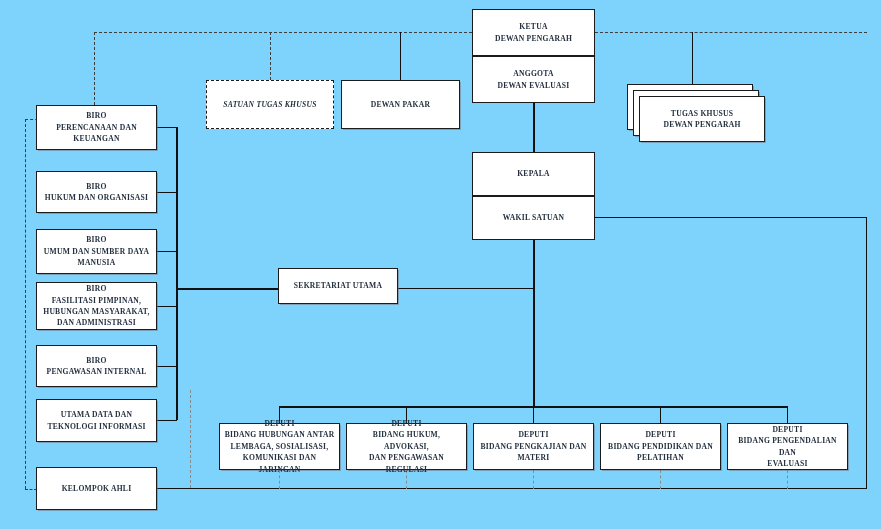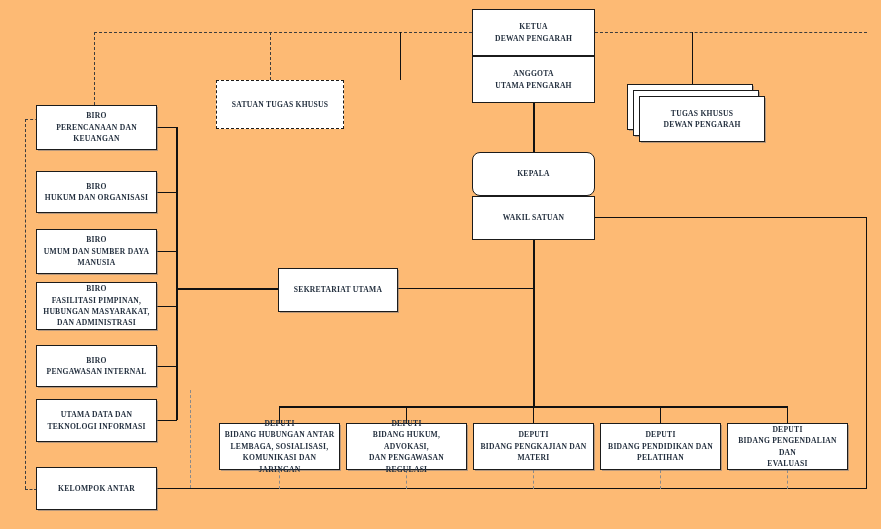--- a/index.html
+++ b/index.html
@@ -7,21 +7,21 @@
     padding: 0;
     background: #ffffff;
   }
   body {
     font-family: "Liberation Serif", "DejaVu Serif", serif;
   }
   #chart {
     position: relative;
     width: 881px;
     height: 529px;
-    background: #fdba74;
+    background: #7dd3fc;
     overflow: hidden;
   }
   .node {
     position: absolute;
     box-sizing: border-box;
     background: #ffffff;
     border: 1px solid #1b1b1b;
     color: #24303f;
     display: flex;
     align-items: center;
@@ -133,46 +133,49 @@
   <div class="line v-dash grey" style="left:660px; top:470px; height:19px;"></div>
   <div class="line v-dash grey" style="left:787px; top:470px; height:19px;"></div>
 
   <div class="node nosh" style="left:472px; top:9px; width:123px; height:47px;">
     <span class="txt">KETUA
 DEWAN PENGARAH</span>
   </div>
 
   <div class="node nosh" style="left:472px; top:56px; width:123px; height:47px;">
     <span class="txt">ANGGOTA
-UTAMA PENGARAH</span>
-  </div>
-
-  <div class="node dashed" style="left:216px; top:80px; width:128px; height:49px;">
+DEWAN EVALUASI</span>
+  </div>
+
+  <div class="node dashed" style="left:206px; top:80px; width:128px; height:49px;font-style:italic;">
     <span class="txt">SATUAN TUGAS KHUSUS</span>
   </div>
 
+  <div class="node" style="left:341px; top:80px; width:119px; height:49px;">
+    <span class="txt">DEWAN PAKAR</span>
+  </div>
 
   <div class="stacked-wrap" style="left:627px; top:84px; width:140px; height:62px;">
     <div class="layer" style="left:0px; top:0px; width:126px; height:46px;"></div>
     <div class="layer" style="left:6px; top:6px; width:126px; height:46px;"></div>
     <div class="node nosh" style="left:12px; top:12px; width:126px; height:46px; box-shadow:1.5px 1.5px 0 -0.5px rgba(120,120,130,0.55);">
       <span class="txt">TUGAS KHUSUS
 DEWAN PENGARAH</span>
     </div>
   </div>
 
-  <div class="node nosh" style="left:472px; top:152px; width:123px; height:44px;border-radius:8px;">
+  <div class="node nosh" style="left:472px; top:152px; width:123px; height:44px;">
     <span class="txt">KEPALA</span>
   </div>
 
   <div class="node nosh" style="left:472px; top:196px; width:123px; height:44px;">
     <span class="txt">WAKIL SATUAN</span>
   </div>
 
-  <div class="node" style="left:278px; top:268px; width:120px; height:44px;text-align:right;">
+  <div class="node" style="left:278px; top:268px; width:120px; height:36px;text-align:right;">
     <span class="txt">SEKRETARIAT UTAMA</span>
   </div>
 
   <div class="node" style="left:36px; top:105px; width:121px; height:45px;">
     <span class="txt">BIRO
 PERENCANAAN DAN
 KEUANGAN</span>
   </div>
   <div class="node" style="left:36px; top:171px; width:121px; height:42px;">
     <span class="txt">BIRO
@@ -191,21 +194,21 @@
   </div>
   <div class="node" style="left:36px; top:345px; width:121px; height:42px;">
     <span class="txt">BIRO
 PENGAWASAN INTERNAL</span>
   </div>
   <div class="node" style="left:36px; top:399px; width:121px; height:43px;">
     <span class="txt">UTAMA DATA DAN
 TEKNOLOGI INFORMASI</span>
   </div>
   <div class="node" style="left:36px; top:467px; width:121px; height:43px;">
-    <span class="txt">KELOMPOK ANTAR</span>
+    <span class="txt">KELOMPOK AHLI</span>
   </div>
 
   <div class="node" style="left:219px; top:423px; width:121px; height:47px;">
     <span class="txt">DEPUTI
 BIDANG HUBUNGAN ANTAR
 LEMBAGA, SOSIALISASI,
 KOMUNIKASI DAN JARINGAN</span>
   </div>
   <div class="node" style="left:346px; top:423px; width:121px; height:47px;">
     <span class="txt">DEPUTI

